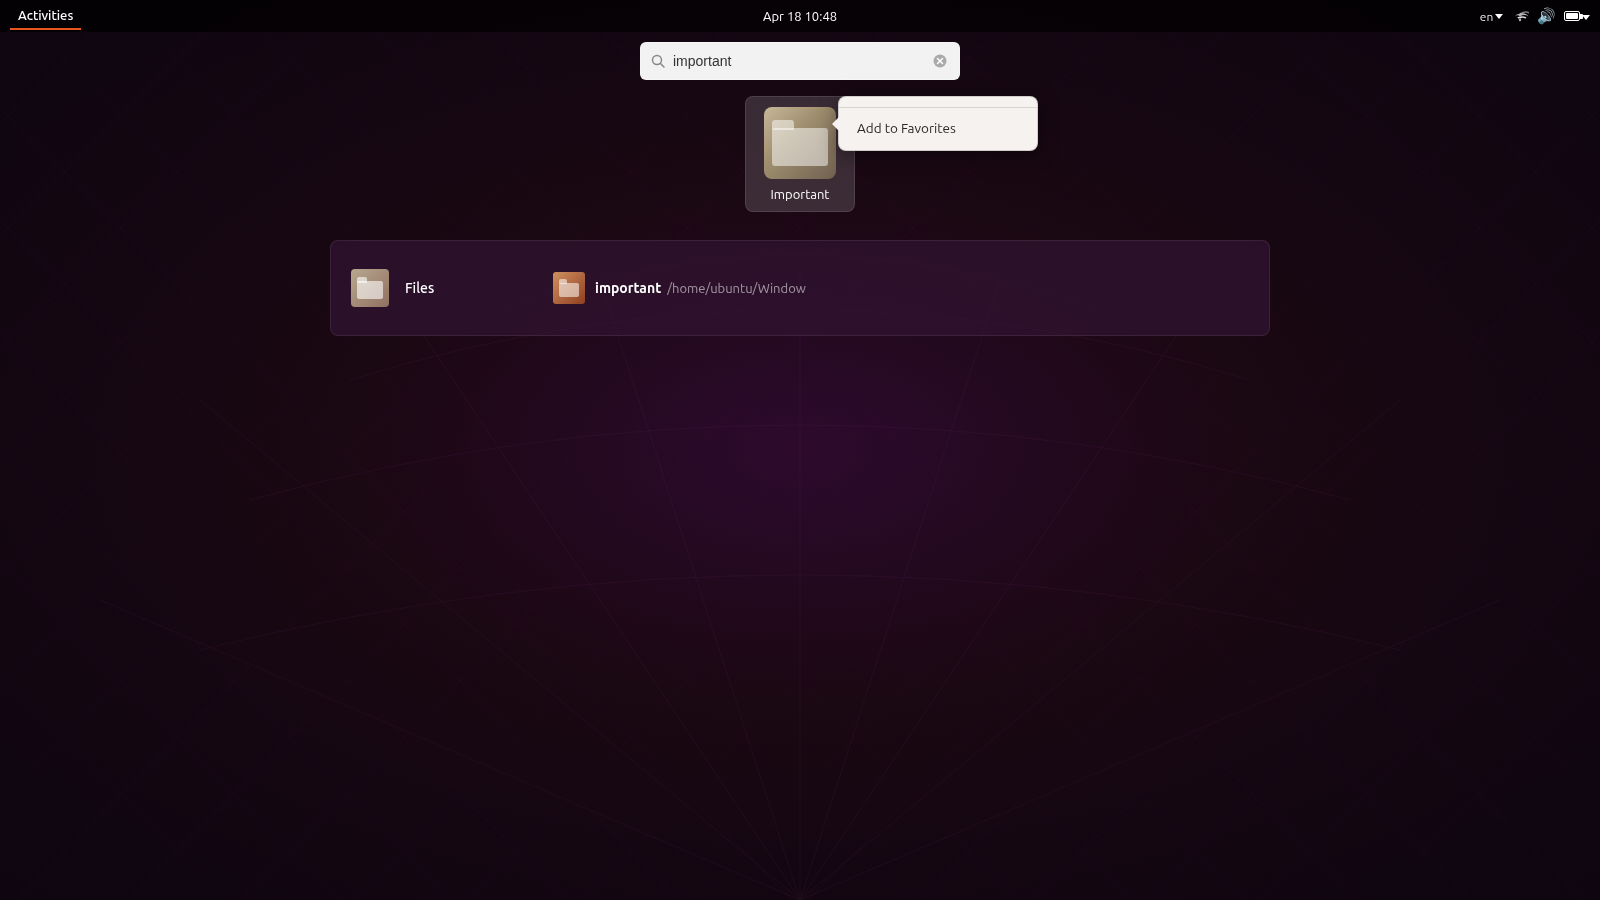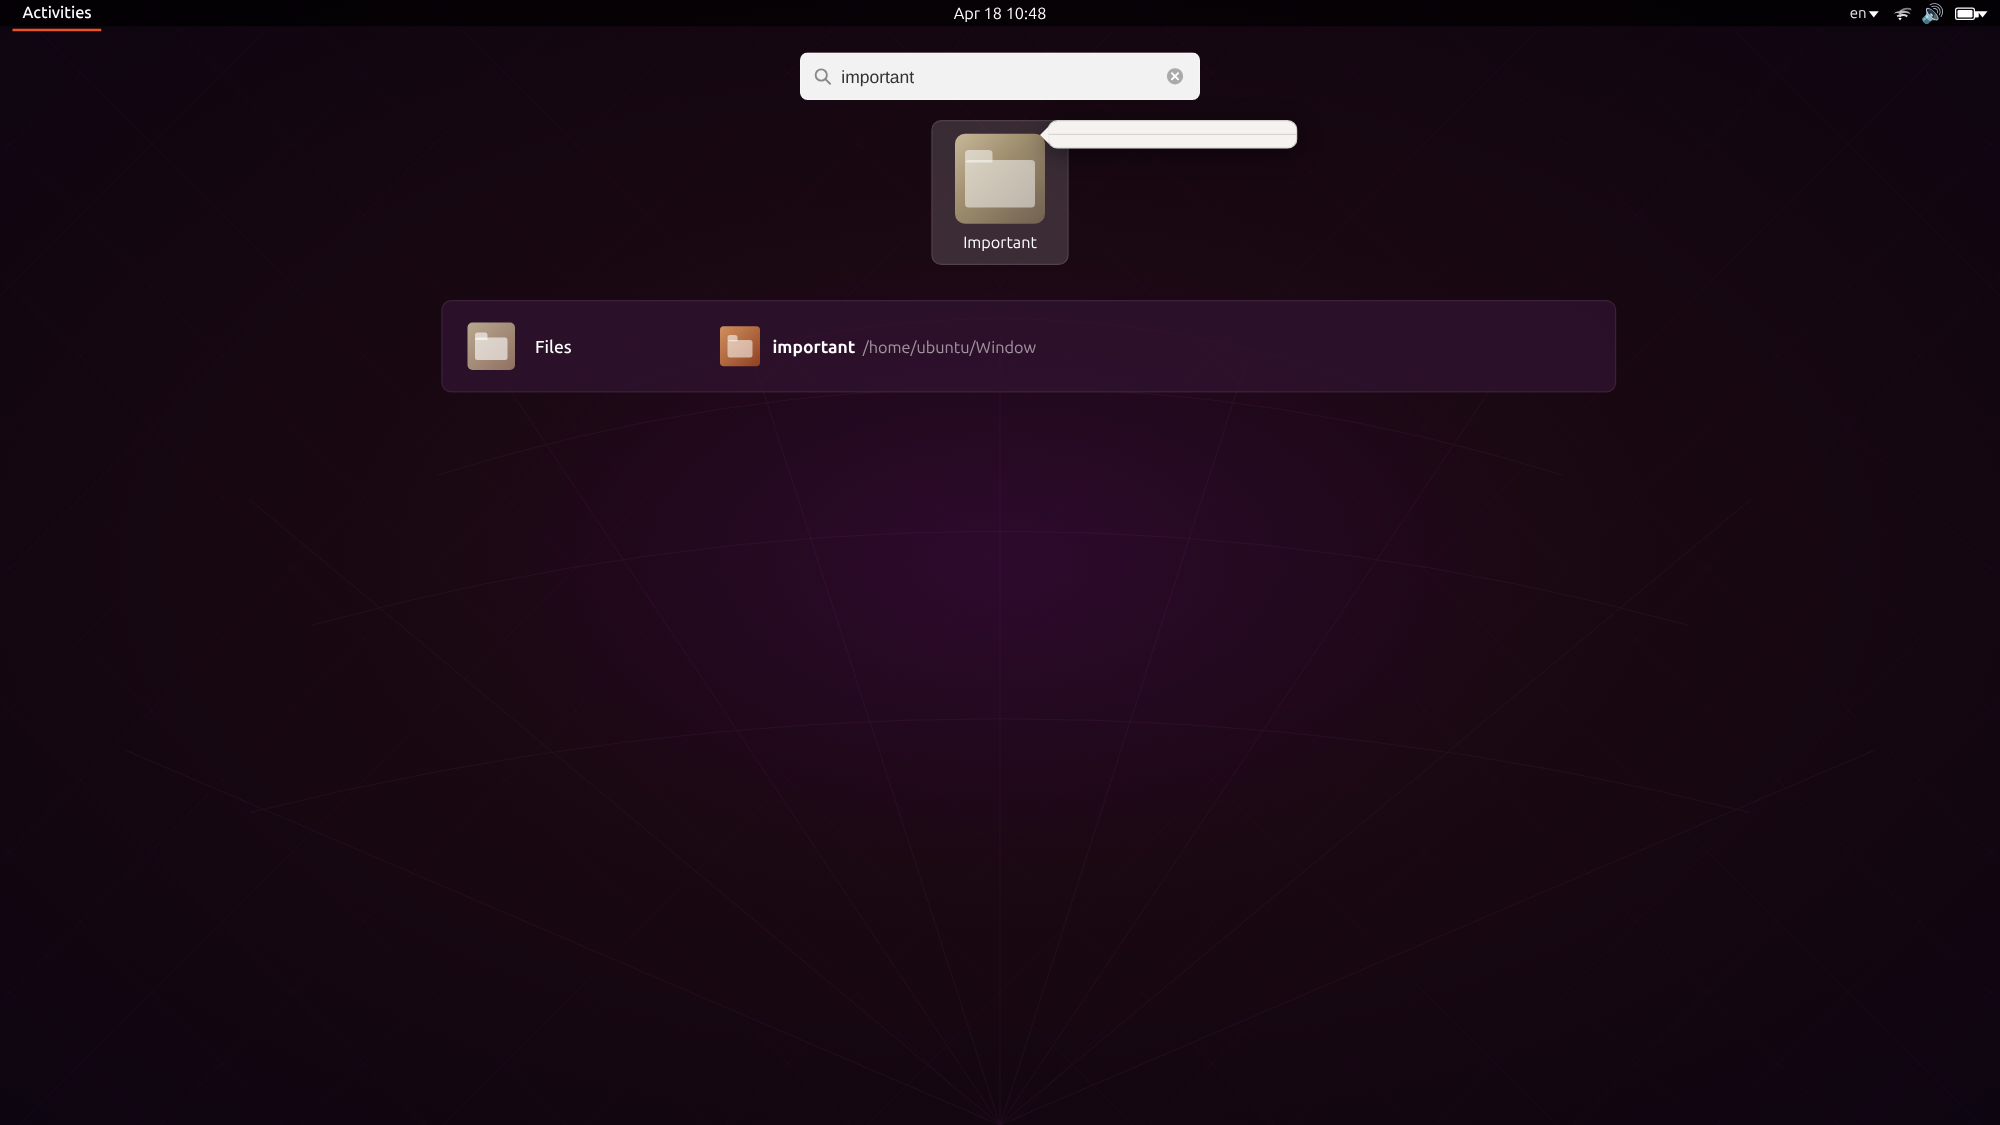--- a/index.html
+++ b/index.html
@@ -46,21 +46,21 @@
           transparent 80px
         );
     }
 
     
     .topbar {
       position: absolute;
       top: 0;
       left: 0;
       right: 0;
-      height: 21px;
+      height: 32px;
       background: rgba(0, 0, 0, 0.7);
       display: flex;
       align-items: center;
       justify-content: space-between;
       z-index: 100;
       padding: 0 10px;
     }
 
     .topbar-left {
       display: flex;
@@ -284,23 +284,22 @@
     
     .search-results {
       position: absolute;
       top: 240px;
       left: 50%;
       transform: translateX(-50%);
       z-index: 150;
       width: 940px;
       background: rgba(50, 20, 50, 0.7);
       border-radius: 8px;
-      padding: 4px 0;
+      padding: 15px 0;
       border: 1px solid rgba(255,255,255,0.08);
-      margin-left: 23px;
     }
 
     .results-section {
       display: flex;
       align-items: center;
       padding: 10px 20px;
       gap: 16px;
     }
 
     .section-icon {
@@ -503,20 +502,21 @@
         <div class="folder-tab"></div>
         <div class="folder-back"></div>
       </div>
     </div>
     <span class="app-label">Important</span>
   </div>
 </div>
 
 <div class="context-menu">
   <div class="context-menu-separator"></div>
+  <div class="context-menu-item">Add to Favorites</div>
 </div>
 
 <div class="search-results">
   <div class="results-section">
 
     <div class="section-icon">
       <div class="small-folder">
         <div class="small-folder-tab"></div>
         <div class="small-folder-back"></div>
       </div>

